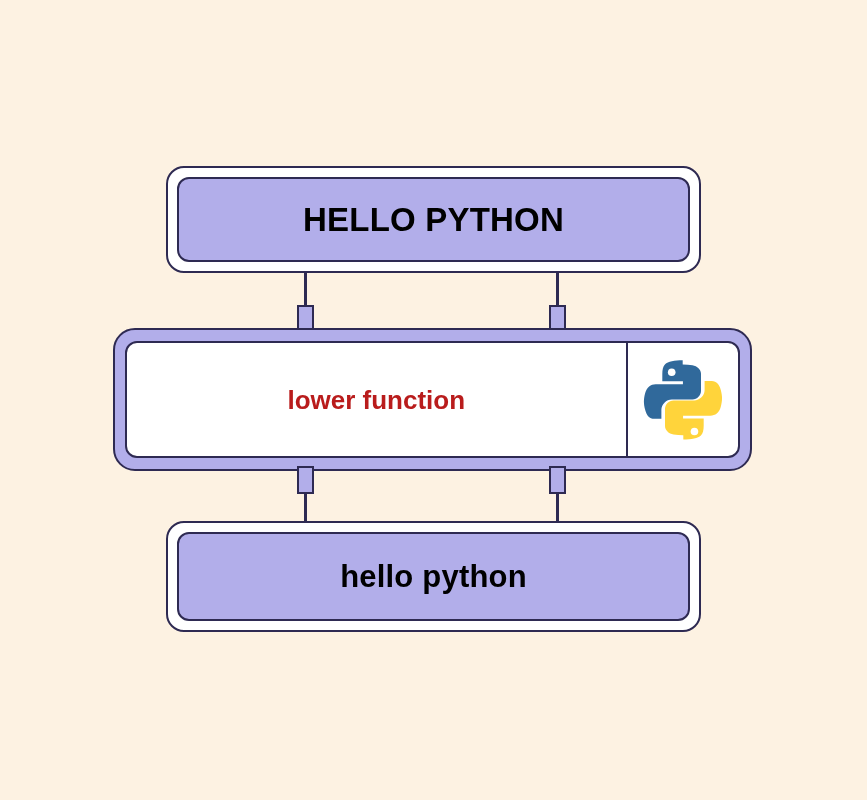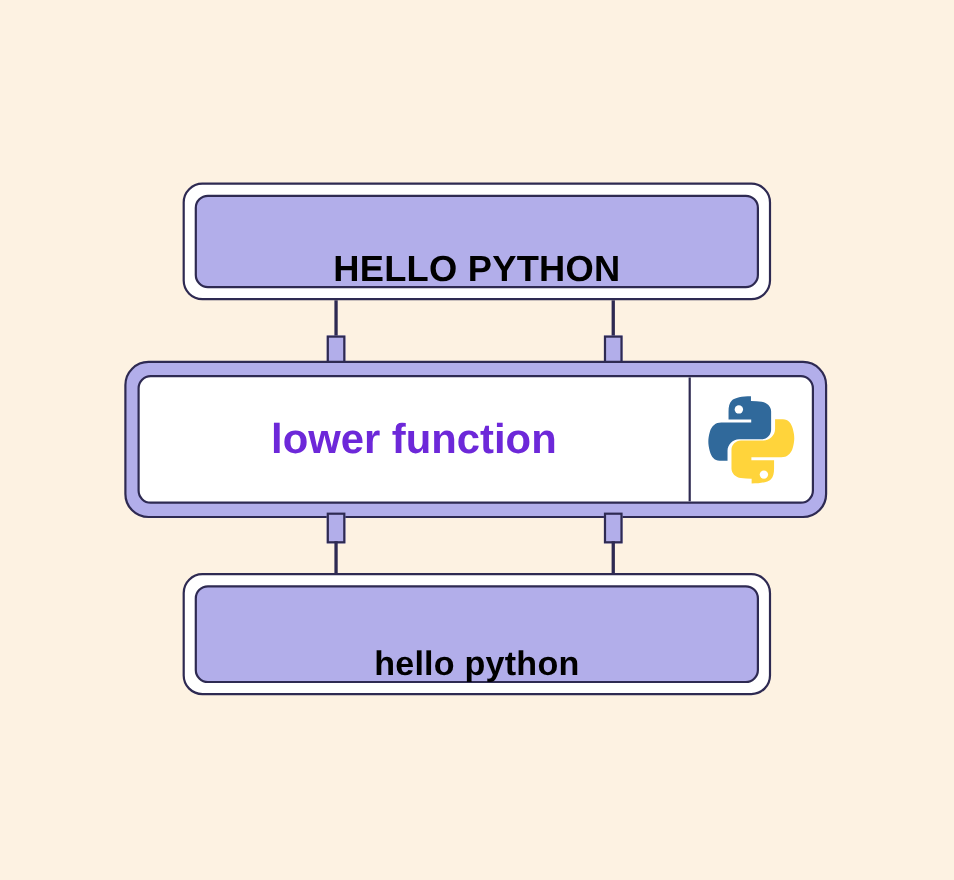--- a/index.html
+++ b/index.html
@@ -29,21 +29,21 @@
     padding: 9px;
   }
   .io-box-inner {
     width: 100%;
     height: 100%;
     background: #B2AEEA;
     border: 2.5px solid #2E2A52;
     border-radius: 12px;
     box-sizing: border-box;
     display: flex;
-    align-items: flex-end;
+    align-items: center;
     justify-content: center;
   }
   .io-label {
     color: #000000;
     font-weight: bold;
     letter-spacing: 0.2px;
     line-height: 1;
     white-space: nowrap;
   }
 
@@ -90,23 +90,23 @@
     overflow: hidden;
   }
   .fn-text-cell {
     flex: 1 1 auto;
     display: flex;
     align-items: center;
     justify-content: center;
     position: relative;
   }
   .fn-label {
-    color: #6d28d9;
+    color: #b91c1c;
     font-weight: bold;
-    font-size: 38px;
+    font-size: 26px;
     line-height: 1;
     white-space: nowrap;
   }
   .fn-watermark {
     position: absolute;
     left: 18px;
     top: 8px;
     font-size: 19px;
     font-weight: bold;
     color: #FBFBF6;

